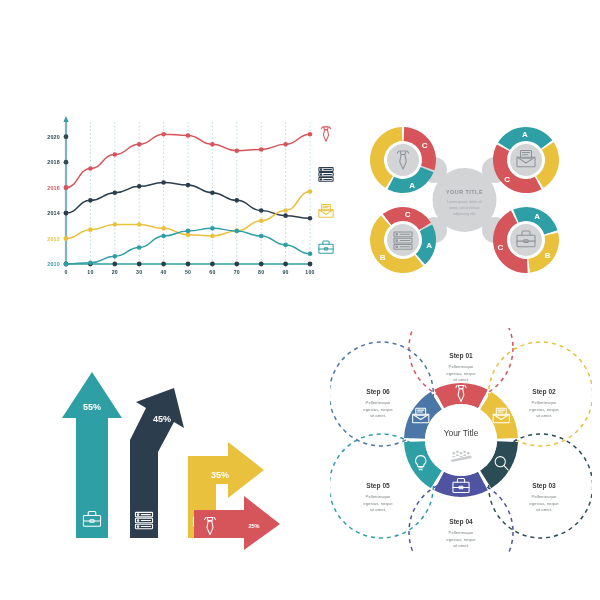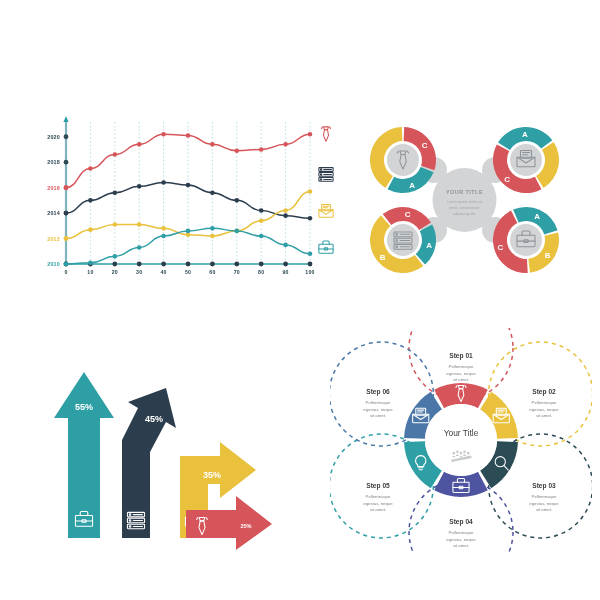--- a/index.html
+++ b/index.html
@@ -20,21 +20,21 @@
   .lc-ylabel { font-size: 5.4px; font-weight: bold; letter-spacing: .2px; }
   .lc-xlabel { font-size: 5.2px; font-weight: bold; fill: #2d4a55; letter-spacing: .2px; }
 
   
   #panel-donuts { left: 362px; top: 118px; width: 205px; height: 165px; }
   .dn-letter { font-size: 8px; font-weight: bold; fill: #ffffff; }
   .dn-title { font-size: 5.4px; font-weight: bold; fill: #8d9499; letter-spacing: .5px; }
   .dn-body { font-size: 3.6px; fill: #a3a9ad; }
 
   
-  #panel-arrows { left: 40px; top: 360px; width: 240px; height: 190px; text-align: right; }
+  #panel-arrows { left: 48px; top: 360px; width: 240px; height: 190px; text-align: right; }
   .ar-pct { font-size: 9px; font-weight: bold; fill: #ffffff; }
   .ar-pct-small { font-size: 5.6px; font-weight: bold; fill: #ffffff; }
 
   
   #panel-flower { left: 330px; top: 328px; width: 262px; height: 225px; }
   .fl-step-title { font-size: 6.6px; font-weight: bold; fill: #3c3c3c; }
   .fl-step-body { font-size: 4.3px; fill: #7d8487; }
   .fl-center-title { font-size: 8.4px; fill: #3c3c3c; }
 </style>
 </head>

